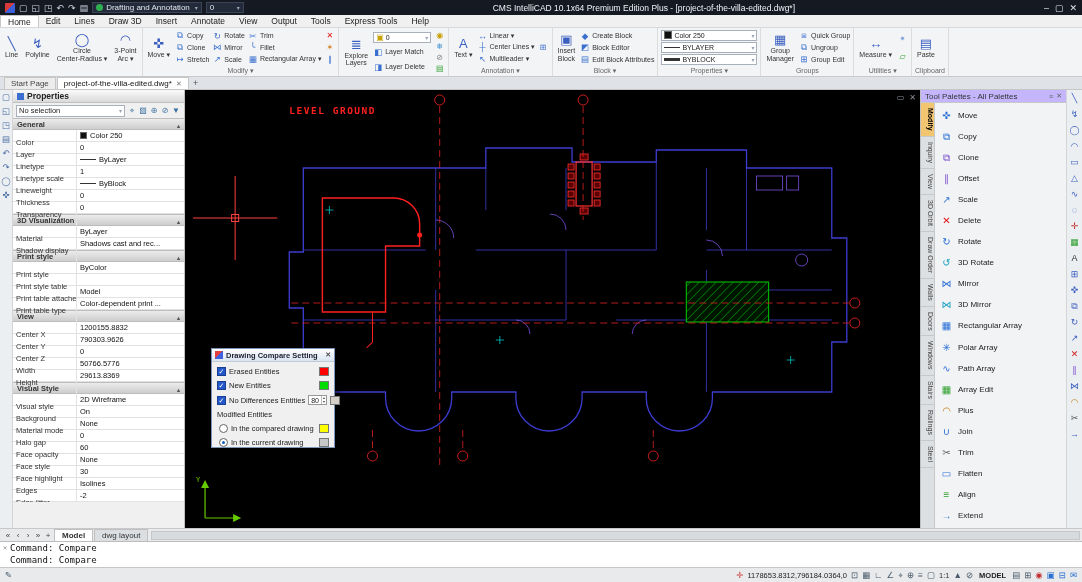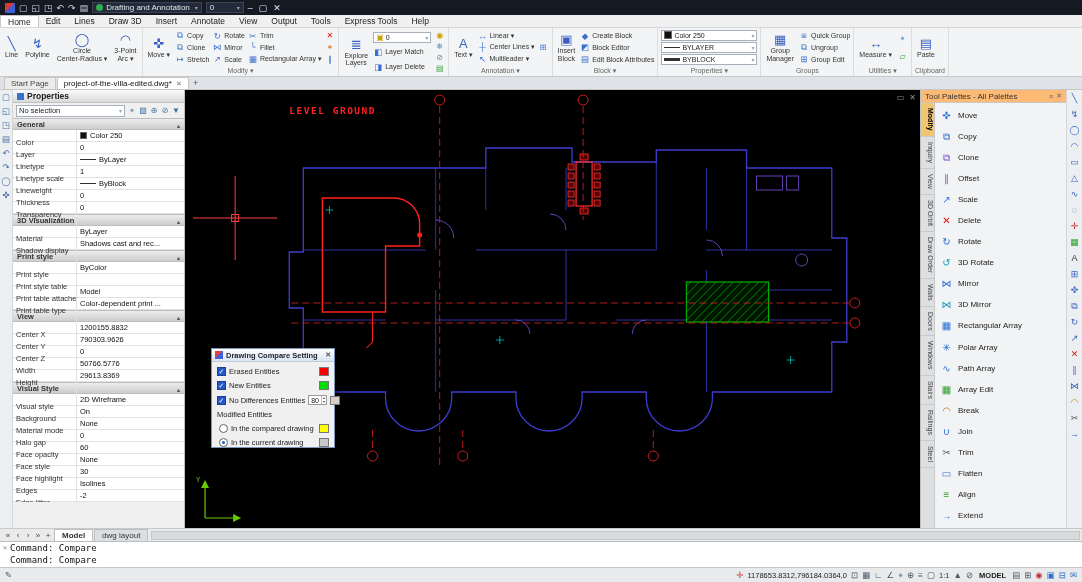--- a/index.html
+++ b/index.html
@@ -83,21 +83,21 @@
   .dsw.noauto{margin-left:0}
   .spin{display:flex;border:1px solid #999;background:#fff;height:10px;align-items:center;margin-left:auto}
   .spv{padding:0 2px;font-size:7px}
   .spar{display:flex;flex-direction:column;font-size:4px;line-height:4px;color:#444;border-left:1px solid #bbb;padding:0 1px}
   .dgroup{margin:5px 5px 0 5px;color:#222}
   .dlg-buttons{display:flex;gap:5px;justify-content:center;padding:7px 0 6px 0}
   .dbtn{font-family:inherit;font-size:7.5px;padding:1px 8px;background:linear-gradient(#fdfdfd,#dedede);border:1px solid #8a8a8a;border-radius:2px;color:#222}
   .dbtn.primary{outline:1px solid #4a90d9}
   
   .palette{width:146px;background:#f2f3f4;border-left:1px solid #c0c0c0;display:flex;flex-direction:column;flex:none}
-  .pal-title{height:13px;display:flex;align-items:center;gap:3px;padding:0 4px;background:#fdba74;border-bottom:1px solid #c8c8c8;font-size:8px;color:#333;flex:none}
+  .pal-title{height:13px;display:flex;align-items:center;gap:3px;padding:0 4px;background:#c4b5fd;border-bottom:1px solid #c8c8c8;font-size:8px;color:#333;flex:none}
   .pal-title .tico{margin-left:auto;font-size:7px;color:#666}
   .pal-title .tico+.tico{margin-left:0}
   .pal-body{flex:1;display:flex;min-height:0}
   .pal-tabs{width:14px;display:flex;flex-direction:column;background:#dde0e3;border-right:1px solid #c8c8c8;flex:none}
   .pal-tab{writing-mode:vertical-rl;font-size:7px;padding:5px 0;text-align:center;color:#444;border-bottom:1px solid #c6c9cc;flex:none}
   .pal-tab.active{background:#f2c570;color:#000;font-weight:bold}
   .pal-tools{flex:1;display:flex;flex-direction:column;justify-content:space-between;padding:3px 0;overflow:hidden}
   .pal-tool{display:flex;align-items:center;gap:5px;padding:0 5px;height:19px;font-size:8px;color:#222;white-space:nowrap}
   .pal-tool .ic{width:13px;text-align:center;font-size:10px;flex:none}
   .rstrip{width:16px;background:#eceff1;border-left:1px solid #d5d5d5;display:flex;flex-direction:column;align-items:center;gap:7px;padding-top:4px;overflow:hidden;flex:none}
@@ -137,20 +137,21 @@
       </span>
     <span class="ws-combo">
       <span class="ws-dot"></span>
       <span>Drafting and Annotation</span>
       <span class="dd">▾</span>
     </span>
     <span class="tb-combo" style="width:38px">
       <span>0</span>
       <span class="dd" style="margin-left:auto">▾</span>
     </span>
+    <span class="tb-title">CMS IntelliCAD 10.1x64 Premium Edition Plus  -  [project-of-the-villa-edited.dwg*]</span>
     <span class="winbtns">
       <span>–</span>
       <span>▢</span>
       <span>✕</span>
     </span>
   </div>
 
   <div class="menubar" id="menubar">
       <div class="mitem active">Home</div>
       <div class="mitem">Edit</div>
@@ -817,21 +818,21 @@
             <div class="pal-tool">
               <span class="ic" style="color: rgb(42, 111, 214);">∿</span>
               <span>Path Array</span>
             </div>
             <div class="pal-tool">
               <span class="ic" style="color: rgb(48, 160, 48);">▦</span>
               <span>Array Edit</span>
             </div>
             <div class="pal-tool">
               <span class="ic" style="color: rgb(192, 128, 32);">◠</span>
-              <span>Break</span>
+              <span>Plus</span>
             </div>
             <div class="pal-tool">
               <span class="ic" style="color: rgb(42, 111, 214);">∪</span>
               <span>Join</span>
             </div>
             <div class="pal-tool">
               <span class="ic" style="color: rgb(96, 96, 96);">✂</span>
               <span>Trim</span>
             </div>
             <div class="pal-tool">

